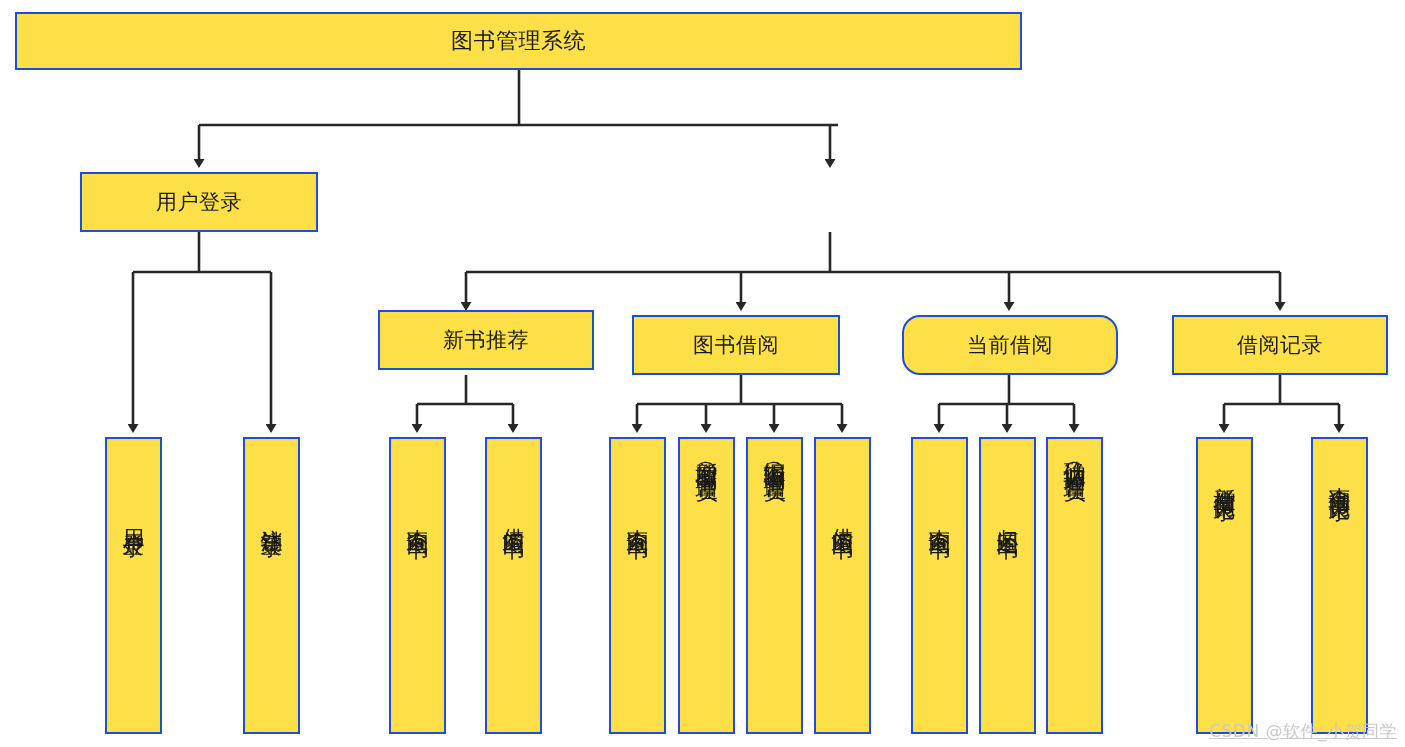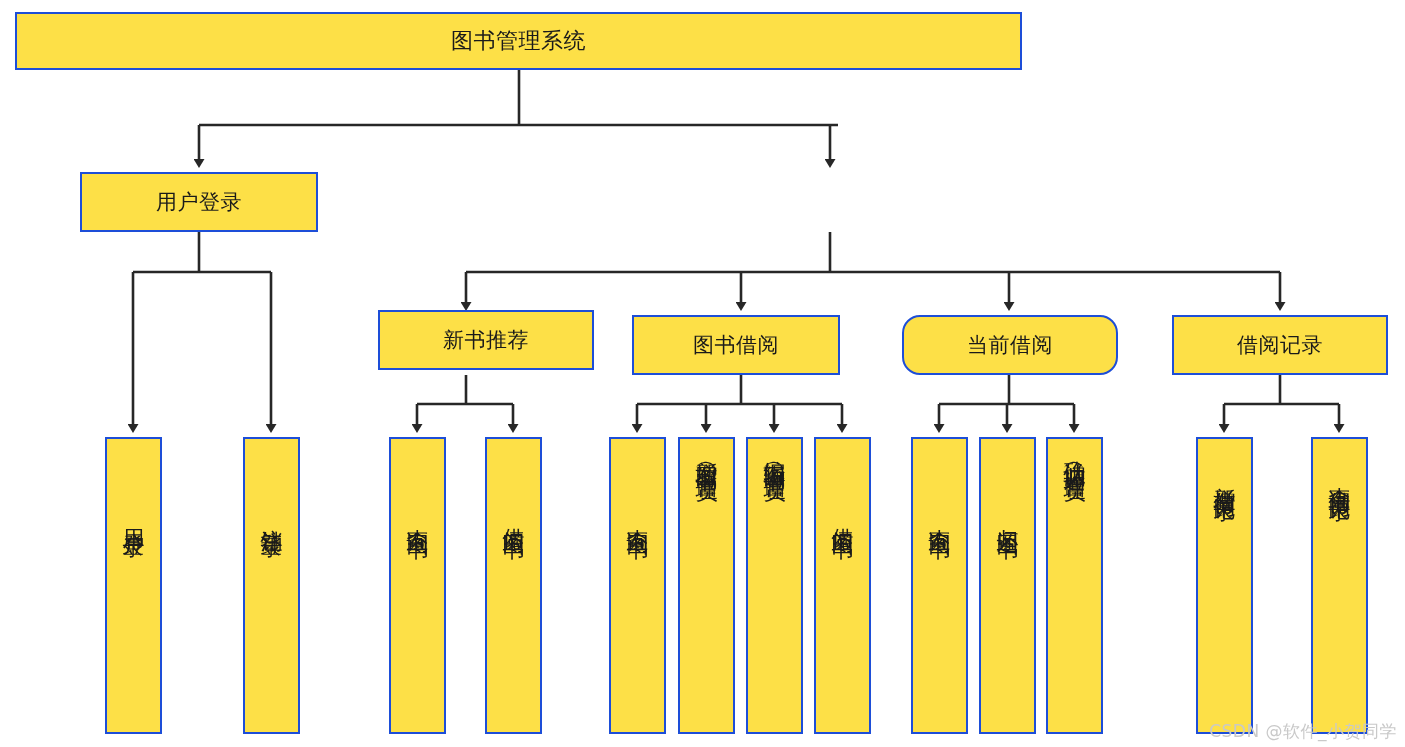--- a/index.html
+++ b/index.html
@@ -60,20 +60,21 @@
   }
   #watermark {
     position: absolute;
     right: 8px;
     bottom: 4px;
     font-size: 17px;
     color: #c9c9c9;
     letter-spacing: 0.5px;
     white-space: nowrap;
     pointer-events: none;
+    text-decoration: underline;
   }
 </style>
 </head>
 <body>
 
 <div id="canvas">
 
   <svg id="edges" viewBox="0 0 1405 747" xmlns="http://www.w3.org/2000/svg">
     <defs>
       <marker id="arrow" markerWidth="9" markerHeight="11" refX="1" refY="5.5" orient="auto" markerUnits="userSpaceOnUse">

